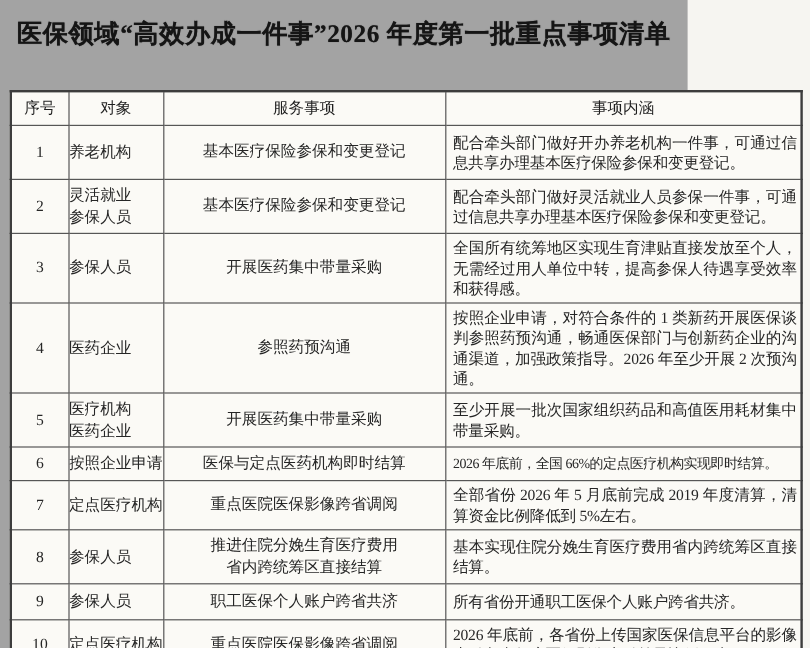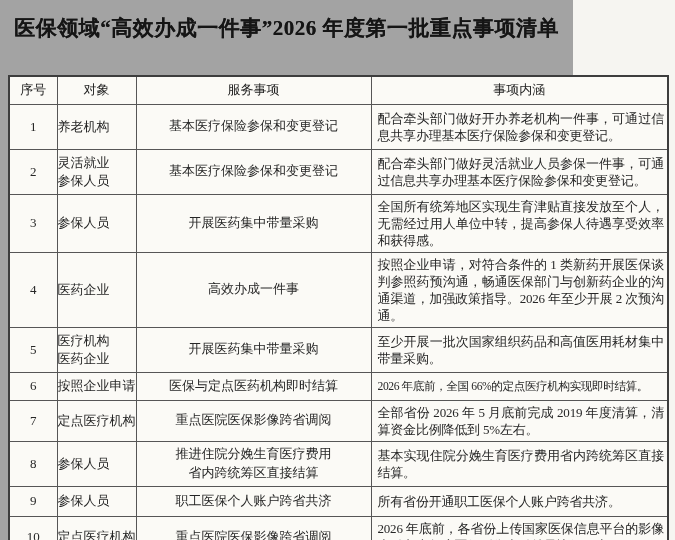--- a/index.html
+++ b/index.html
@@ -93,21 +93,21 @@
     </tr>
     <tr style="height:56px">
       <td class="c-no">3</td>
       <td class="c-target">参保人员</td>
       <td class="c-service">开展医药集中带量采购</td>
       <td class="c-content">全国所有统筹地区实现生育津贴直接发放至个人，无需经过用人单位中转，提高参保人待遇享受效率和获得感。</td>
     </tr>
     <tr style="height:60px">
       <td class="c-no">4</td>
       <td class="c-target">医药企业</td>
-      <td class="c-service">高效办成一件事</td>
+      <td class="c-service">参照药预沟通</td>
       <td class="c-content">按照企业申请，对符合条件的 1 类新药开展医保谈判参照药预沟通，畅通医保部门与创新药企业的沟通渠道，加强政策指导。2026 年至少开展 2 次预沟通。</td>
     </tr>
     <tr style="height:45px">
       <td class="c-no">5</td>
       <td class="c-target">医疗机构
 医药企业</td>
       <td class="c-service">开展医药集中带量采购</td>
       <td class="c-content">至少开展一批次国家组织药品和高值医用耗材集中带量采购。</td>
     </tr>
     <tr style="height:28px">

